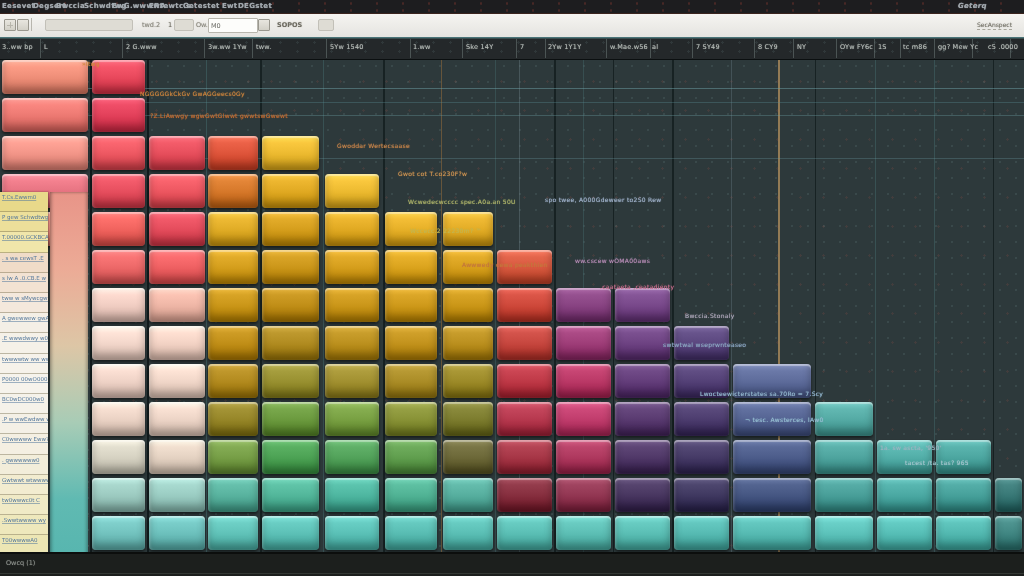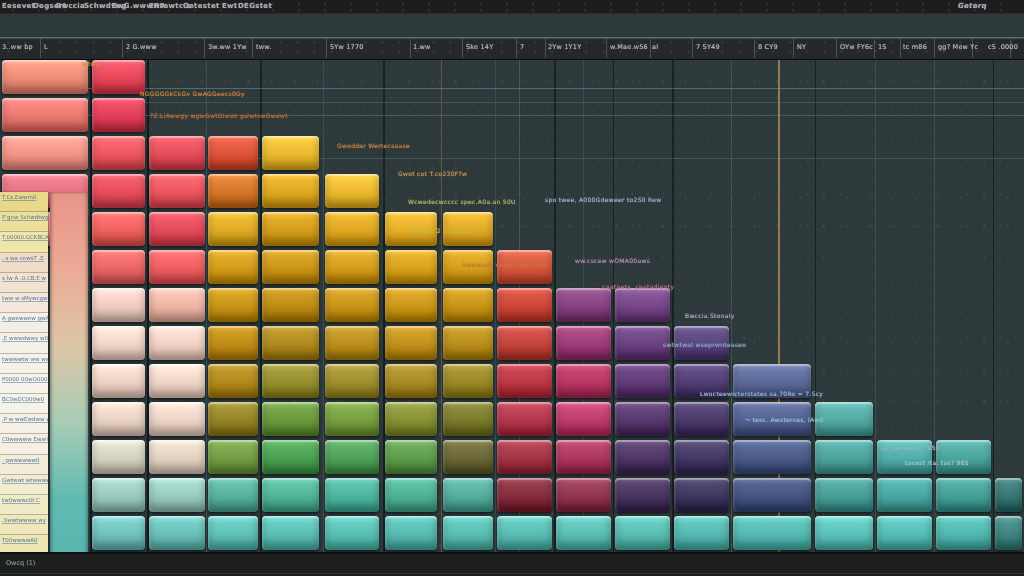--- a/index.html
+++ b/index.html
@@ -87,20 +87,35 @@
       <div class="menu-item" style="left: 56px;">Bwccia</div>
       <div class="menu-item" style="left: 84px;">Schwdtwg</div>
       <div class="menu-item" style="left: 112px;">EwG.wwwwA</div>
       <div class="menu-item" style="left: 149px;">ERtewtc.s</div>
       <div class="menu-item" style="left: 183px;">Getestet</div>
       <div class="menu-item" style="left: 222px;">Ewt</div>
       <div class="menu-item" style="left: 238px;">DEGstet</div>
       <div class="menu-item" style="left: 958px; font-style: italic;">Geterq</div>
     </div>
 
+  <div id="toolbar">
+    <span class="tb-icon grid" style="left:4px"></span>
+    <span class="tb-icon" style="left:17px"></span>
+    <span class="tb-sep" style="left:31px"></span>
+    <span class="tb-field" style="left:45px;width:86px"></span>
+    <span class="tb-text" style="left:142px">twd.2</span>
+    <span class="tb-text dark" style="left:168px">1</span>
+    <span class="tb-field" style="left:174px;width:18px"></span>
+    <span class="tb-text" style="left:196px">Ow.</span>
+    <input class="tb-input" style="left: 208px; width: 44px;" readonly="" value="M0">
+    <span class="tb-icon" style="left:258px"></span>
+    <span class="tb-text dark" style="left:277px;font-weight:bold">SOPOS</span>
+    <span class="tb-field" style="left:318px;width:14px"></span>
+    <span class="tb-right">SecAnspect</span>
+  </div>
 
   <div id="ruler">
       <div class="ruler-tick" style="left: 40px;"></div>
       <div class="ruler-tick" style="left: 122px;"></div>
       <div class="ruler-tick" style="left: 204px;"></div>
       <div class="ruler-tick" style="left: 252px;"></div>
       <div class="ruler-tick" style="left: 326px;"></div>
       <div class="ruler-tick" style="left: 410px;"></div>
       <div class="ruler-tick" style="left: 462px;"></div>
       <div class="ruler-tick" style="left: 516px;"></div>
@@ -114,21 +129,21 @@
       <div class="ruler-tick" style="left: 874px;"></div>
       <div class="ruler-tick" style="left: 900px;"></div>
       <div class="ruler-tick" style="left: 934px;"></div>
       <div class="ruler-tick" style="left: 972px;"></div>
       <div class="ruler-tick" style="left: 1010px;"></div>
       <div class="ruler-label" style="left: 2px;">3..ww bp</div>
       <div class="ruler-label" style="left: 44px;">L</div>
       <div class="ruler-label" style="left: 126px;">2 G.www</div>
       <div class="ruler-label" style="left: 208px;">3w.ww 1Yw</div>
       <div class="ruler-label" style="left: 256px;">tww.</div>
-      <div class="ruler-label" style="left: 330px;">5Yw  1770</div>
+      <div class="ruler-label" style="left: 330px;">5Yw  1540</div>
       <div class="ruler-label" style="left: 413px;">1.ww</div>
       <div class="ruler-label" style="left: 466px;">Ske  14Y</div>
       <div class="ruler-label" style="left: 520px;">7</div>
       <div class="ruler-label" style="left: 548px;">2Yw  1Y1Y</div>
       <div class="ruler-label" style="left: 610px;">w.Mae.w56</div>
       <div class="ruler-label" style="left: 652px;">al</div>
       <div class="ruler-label" style="left: 696px;">7 SY49</div>
       <div class="ruler-label" style="left: 758px;">8 CY9</div>
       <div class="ruler-label" style="left: 797px;">NY</div>
       <div class="ruler-label" style="left: 840px;">OYw  FY6c</div>

